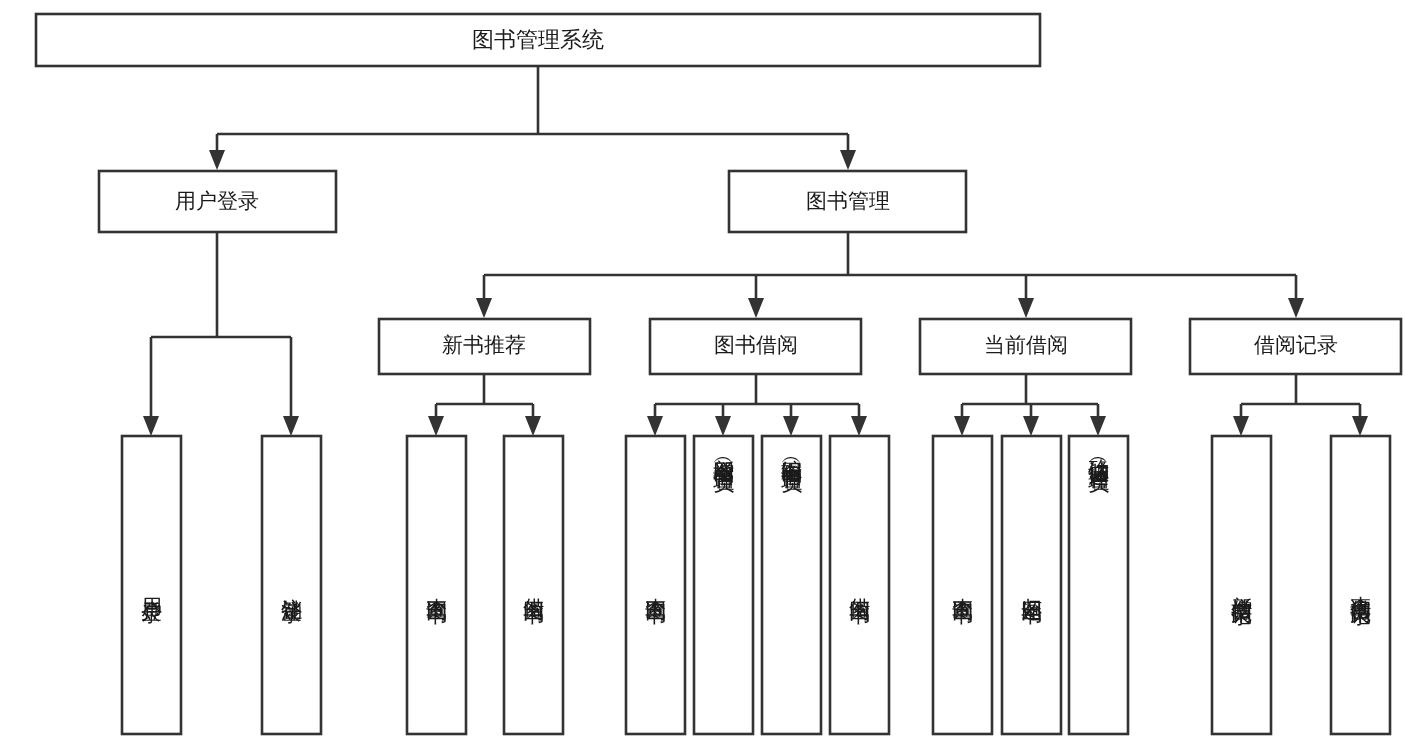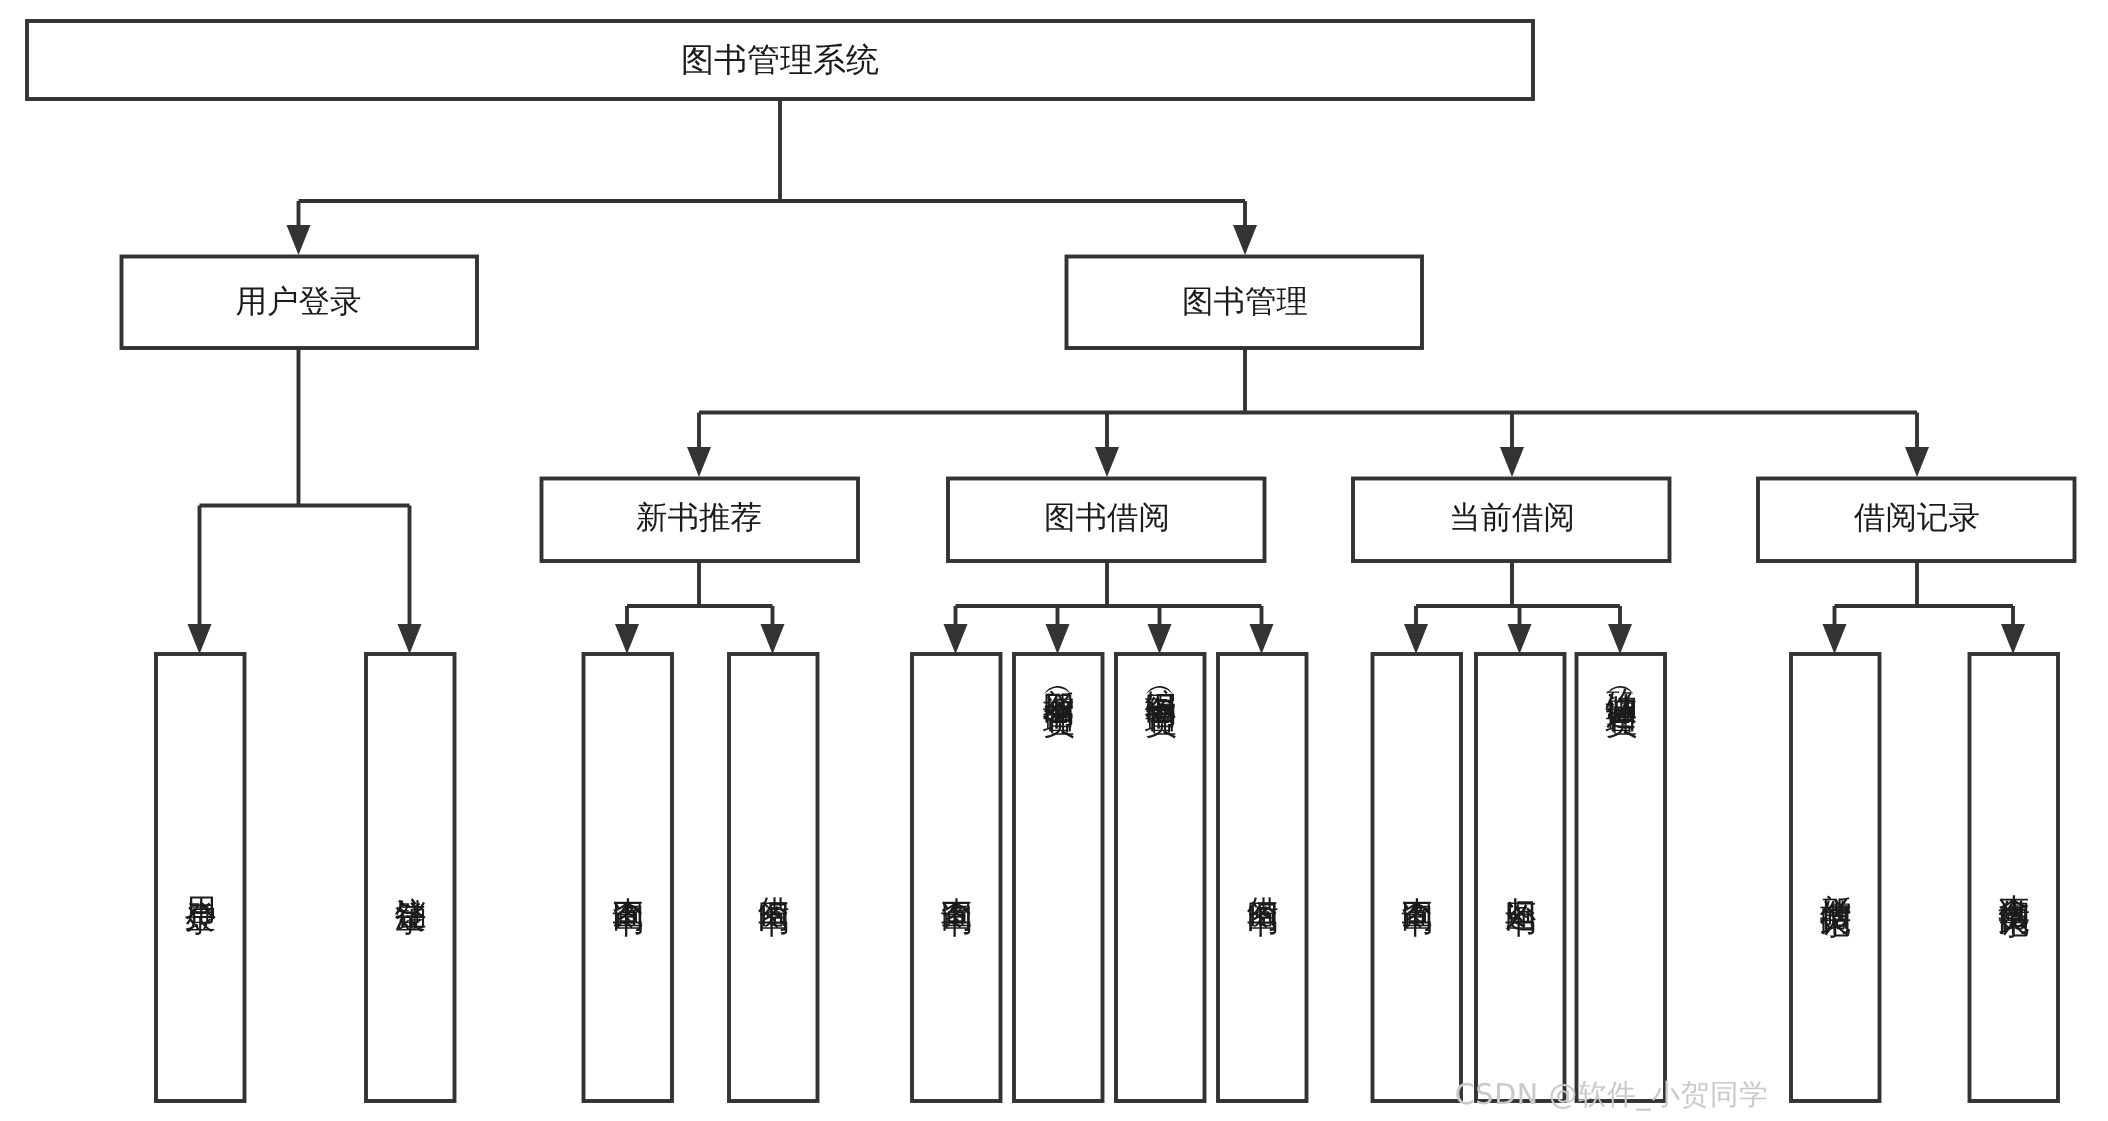--- a/index.html
+++ b/index.html
@@ -11,20 +11,21 @@
     width: 1405px;
     height: 747px;
     font-family: "DejaVu Sans", "Liberation Sans", sans-serif;
     overflow: hidden;
   }
   #diagram-root {
     position: relative;
     width: 1187px;
     height: 747px;
     background: #ffffff;
+    margin-left: 18px;
   }
   svg.diagram-canvas {
     position: absolute;
     left: 0;
     top: 0;
     width: 1405px;
     height: 747px;
     display: block;
   }
   .node-box {
@@ -254,15 +255,14 @@
     <span class="leaf-label" style="padding-top:6px;">确认归还（管理员）</span>
   </div>
 
   <div class="leaf-label-wrap" style="left:1194px; top:436px; width:59px; height:298px;">
     <span class="leaf-label">新增借阅记录</span>
   </div>
   <div class="leaf-label-wrap" style="left:1313px; top:436px; width:59px; height:298px;">
     <span class="leaf-label">查询借阅记录</span>
   </div>
 
-  <div class="watermark">CSDN @软件_小贺同学</div>
 
 </div>
 
 </body></html>

